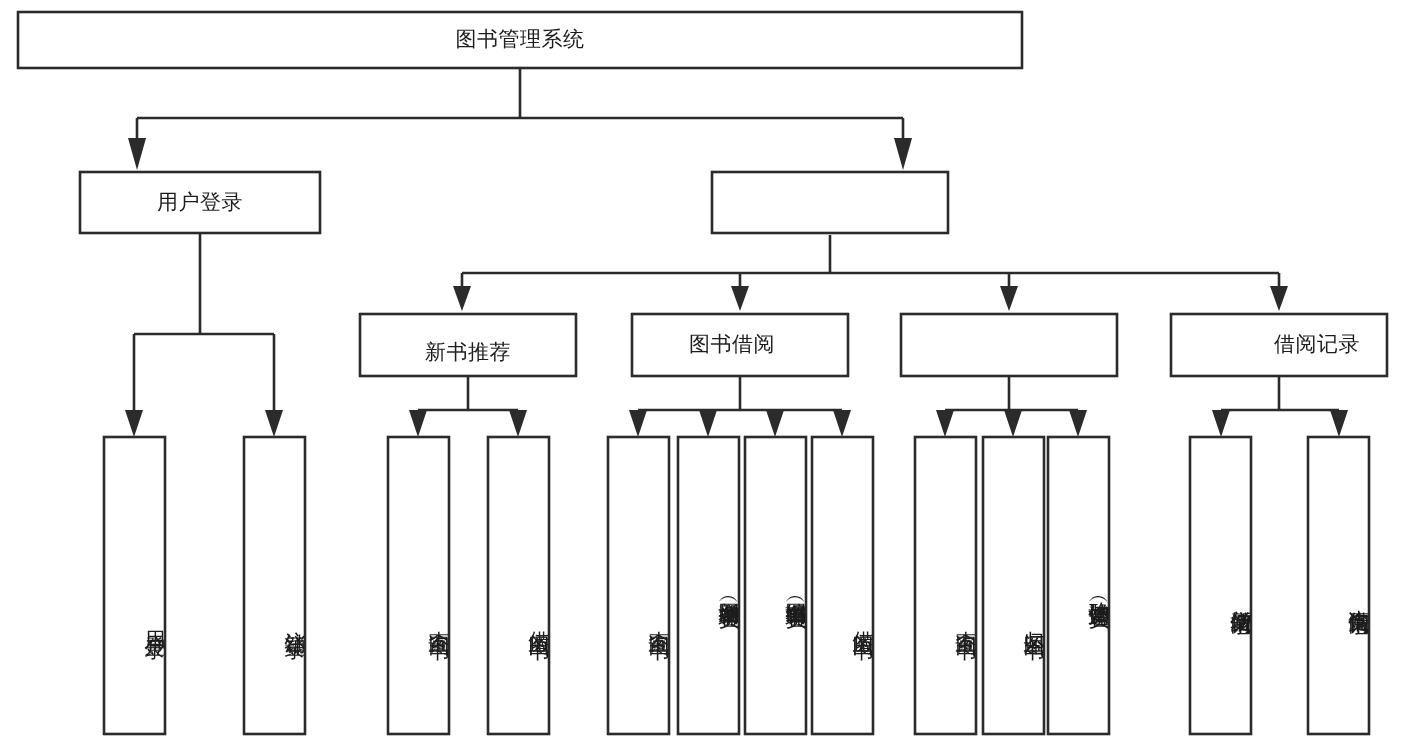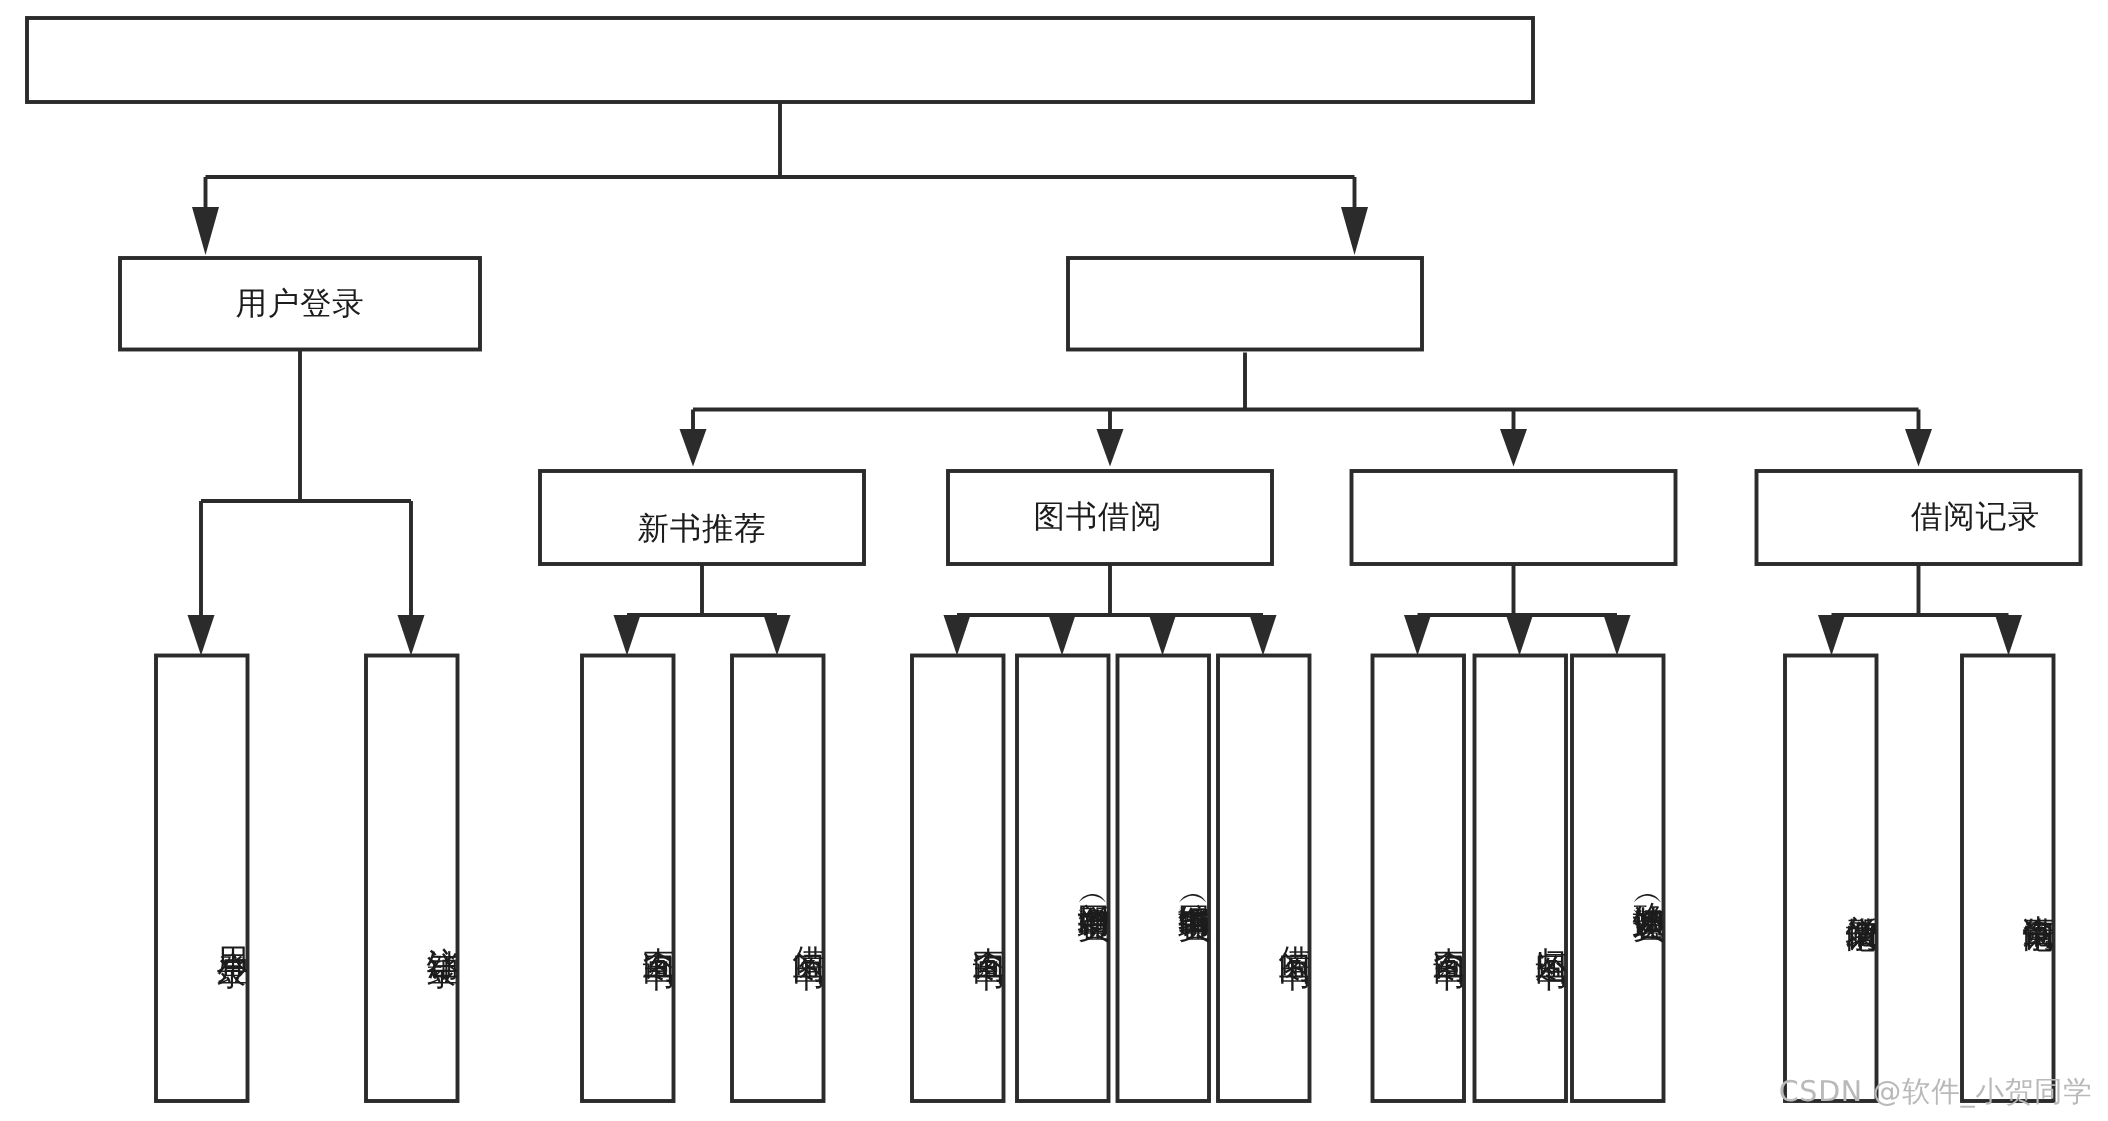--- a/index.html
+++ b/index.html
@@ -172,20 +172,21 @@
     <rect class="node-box" x="812" y="437" width="61" height="297"></rect>
 
     <rect class="node-box" x="915" y="437" width="61" height="297"></rect>
     <rect class="node-box" x="983" y="437" width="61" height="297"></rect>
     <rect class="node-box" x="1048" y="437" width="61" height="297"></rect>
 
     <rect class="node-box" x="1190" y="437" width="61" height="297"></rect>
     <rect class="node-box" x="1308" y="437" width="61" height="297"></rect>
   </svg>
 
+  <div class="node-label horiz" style="left:18px; top:12px; width:1004px; height:56px;">图书管理系统</div>
 
   <div class="node-label horiz" style="left:80px; top:172px; width:240px; height:61px;">用户登录</div>
 
   <div class="node-label horiz" style="left:360px; top:314px; width:216px; height:78px;">新书推荐</div>
   <div class="node-label horiz" style="left:632px; top:314px; width:200px; height:62px;">图书借阅</div>
   <div class="node-label horiz" style="left:1209px; top:314px; width:216px; height:62px;">借阅记录</div>
 
   <div class="node-label vert" style="left:104px; top:500px; width:61px; height:234px;">用户登录</div>
   <div class="node-label vert" style="left:244px; top:500px; width:61px; height:234px;">注销登录</div>
 
@@ -197,14 +198,13 @@
   <div class="node-label vert long" style="left:745px; top:443px; width:61px; height:291px;">编辑图书（管理员）</div>
   <div class="node-label vert" style="left:812px; top:500px; width:61px; height:234px;">借阅图书</div>
 
   <div class="node-label vert" style="left:915px; top:500px; width:61px; height:234px;">查询图书</div>
   <div class="node-label vert" style="left:983px; top:500px; width:61px; height:234px;">归还图书</div>
   <div class="node-label vert long" style="left:1048px; top:443px; width:61px; height:291px;">确认归还（管理员）</div>
 
   <div class="node-label vert long" style="left:1190px; top:455px; width:61px; height:279px;">新增借阅记录</div>
   <div class="node-label vert long" style="left:1308px; top:455px; width:61px; height:279px;">查询借阅记录</div>
 
-  <div class="watermark">CSDN @软件_小贺同学</div>
 </div>
 
 </body></html>

